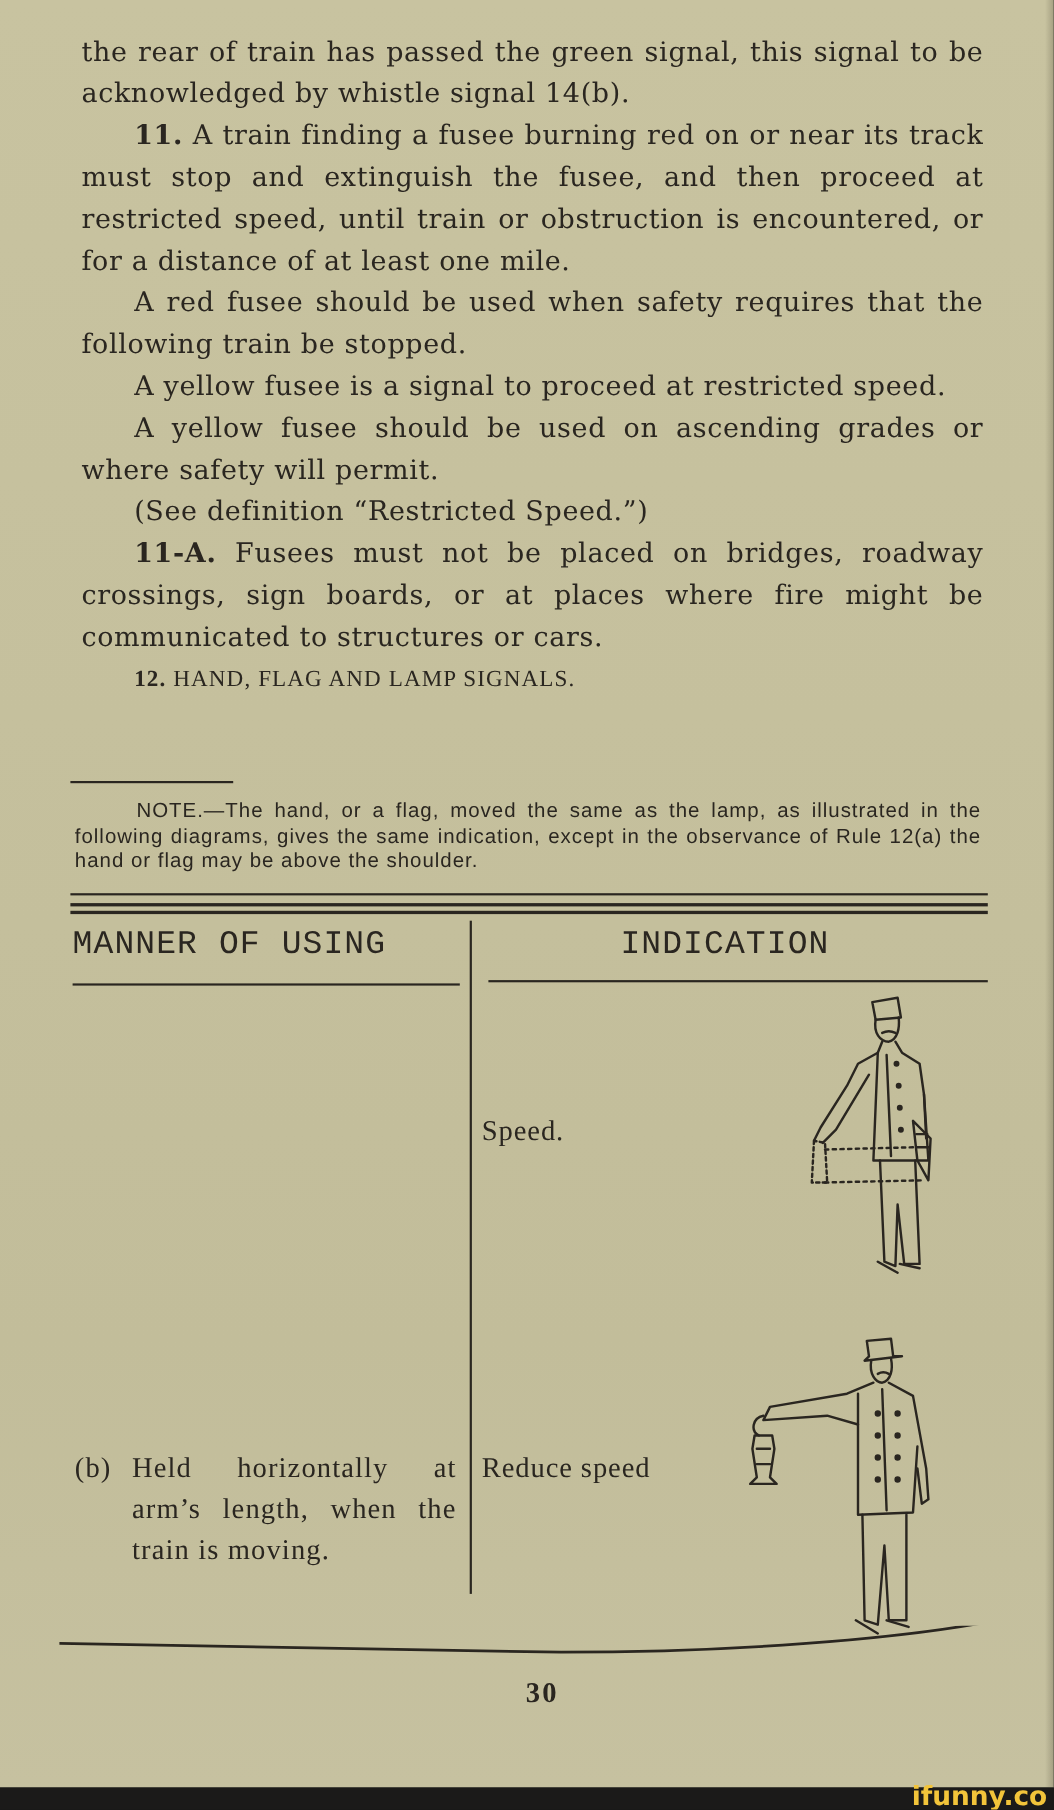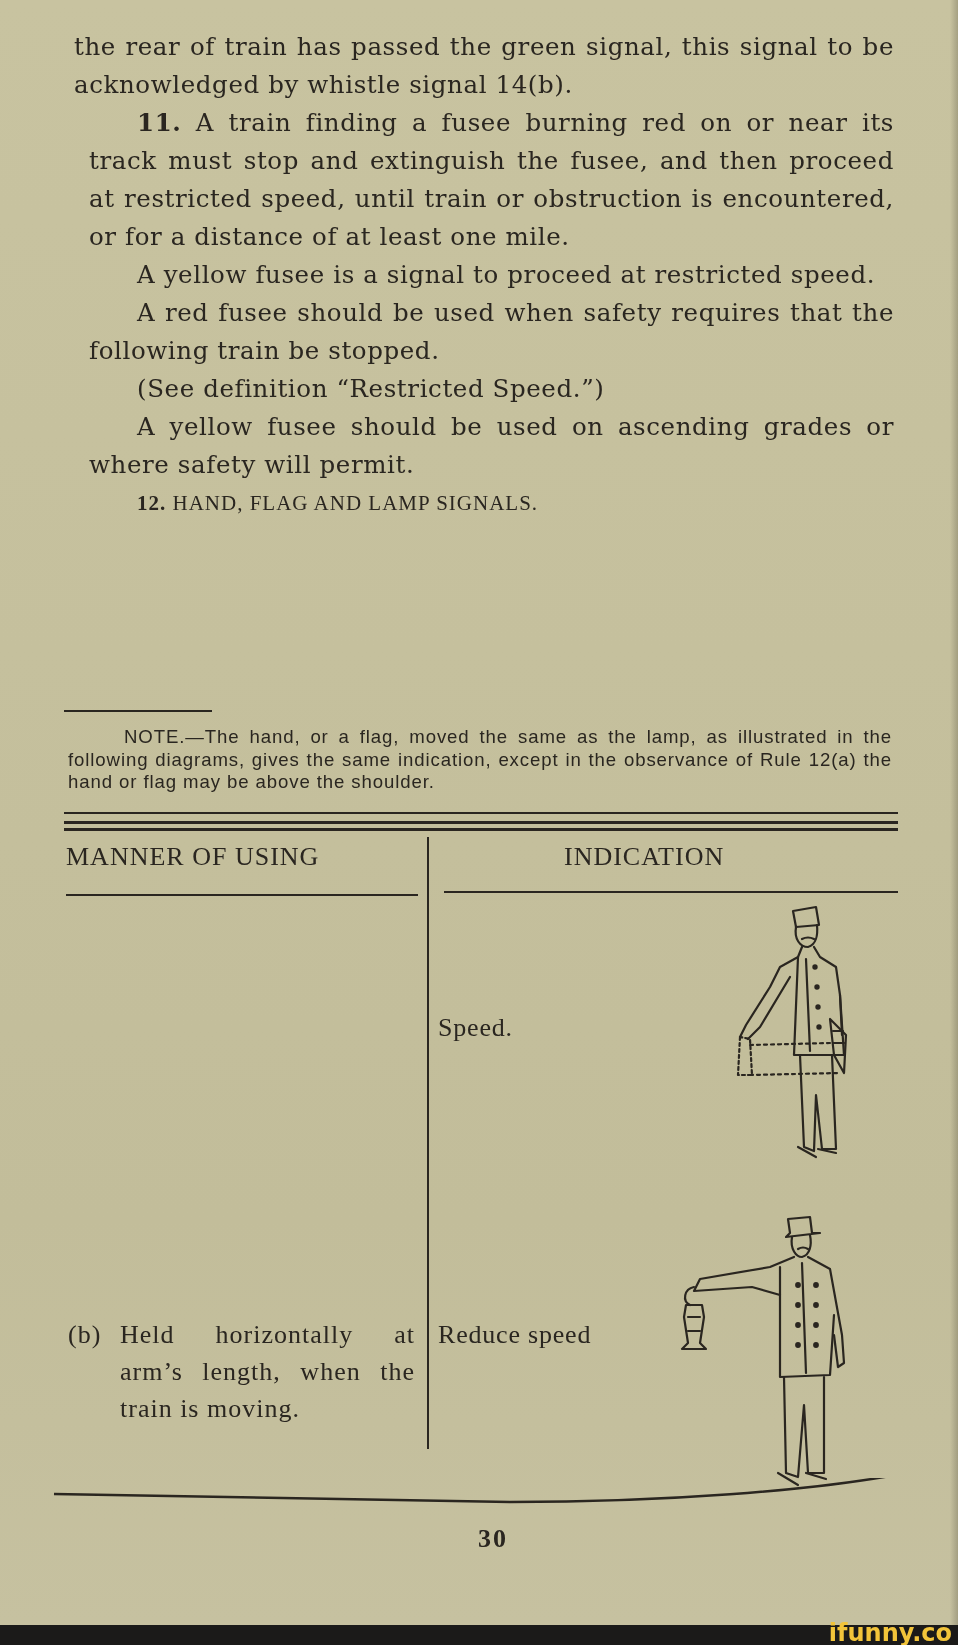--- a/index.html
+++ b/index.html
@@ -15,39 +15,39 @@
   }
   .page::after {
     content: ""; position: absolute; right: 0; top: 0; width: 8px; height: 100%;
     background: linear-gradient(90deg, rgba(0,0,0,0), rgba(60,55,40,0.25));
   }
   .body-text {
     position: absolute; left: 74px; top: 28px; width: 820px;
     font-size: 24.5px; line-height: 38px; letter-spacing: 0.6px;
   }
   .body-text p { margin: 0; text-align: justify; }
-  .body-text p.indent { text-indent: 48px; margin-left: 15px; }
+  .body-text p.indent { text-indent: 48px; }
   .body-text .bold { font-weight: bold; }
   .heading12 { margin-top: 0; font-family: "Liberation Serif", serif; font-size: 21px; letter-spacing: 1px; }
 
   .rule-short { position: absolute; left: 64px; top: 710px; width: 148px; height: 2px; background: #2a2620; }
 
   .note {
     position: absolute; left: 64px; top: 722px; width: 832px;
     font-family: "Liberation Sans", sans-serif;
     font-size: 18.6px; line-height: 22.5px; letter-spacing: 0.9px; text-align: justify;
   }
   .note p { margin: 4px; text-indent: 56px; }
   .note-underline { position: absolute; left: 64px; top: 812px; width: 834px; height: 1.5px; background: #2a2620; }
   .double-rule-1 { position: absolute; left: 64px; top: 821px; width: 834px; height: 2.5px; background: #2a2620; }
   .double-rule-2 { position: absolute; left: 64px; top: 828px; width: 834px; height: 2.5px; background: #2a2620; }
 
   .col-head {
     position: absolute; top: 842px;
-    font-family: Liberation Serif, serif; font-size: 26px; letter-spacing: 1px; text-align: right;
+    font-family: Liberation Mono, monospace; font-size: 30px; letter-spacing: 1px; text-align: right;
   }
   .col-head.left { left: 66px; }
   .col-head.right { left: 552px; margin-left: 12px; }
   .col-divider { position: absolute; left: 427px; top: 837px; width: 2px; height: 612px; background: #2a2620; }
   .head-rule-left { position: absolute; left: 66px; top: 894px; width: 352px; height: 2px; background: #2a2620; }
   .head-rule-right { position: absolute; left: 444px; top: 891px; width: 454px; height: 2px; background: #2a2620; }
 
   .row-label {
     position: absolute; left: 68px;
     font-family: "Liberation Serif", serif; font-size: 26px; line-height: 37px; letter-spacing: 1px;
@@ -81,24 +81,25 @@
   }
 </style>
 </head>
 <body>
 
 <div class="page">
 
   <div class="body-text">
     <p>the rear of train has passed the green signal, this signal to be acknowledged by whistle signal 14(b).</p>
     <p class="indent"><span class="bold">11.</span> <span>A train finding a fusee burning red on or near its track must stop and extinguish the fusee, and then proceed at restricted speed, until train or obstruction is encountered, or for a distance of at least one mile.</span></p>
+    <p class="indent">A red fusee should be used when safety requires that the following train be stopped.</p>
     <p class="indent">A yellow fusee is a signal to proceed at restricted speed.</p>
-    <p class="indent">A red fusee should be used when safety requires that the following train be stopped.</p>
+    <p class="indent">A yellow fusee should be used on ascending grades or where safety will permit.</p>
     <p class="indent">(See definition “Restricted Speed.”)</p>
-    <p class="indent">A yellow fusee should be used on ascending grades or where safety will permit.</p>
+    <p class="indent"><span class="bold">11-A.</span> <span>Fusees must not be placed on bridges, roadway crossings, sign boards, or at places where fire might be communicated to structures or cars.</span></p>
     <p class="indent heading12"><span class="bold">12.</span> <span>HAND, FLAG AND LAMP SIGNALS.</span></p>
   </div>
 
   <div class="rule-short"></div>
 
   <div class="note">
     <p>NOTE.—The hand, or a flag, moved the same as the lamp, as illustrated in the following diagrams, gives the same indication, except in the observance of Rule 12(a) the hand or flag may be above the shoulder.</p>
   </div>
   <div class="note-underline"></div>
   <div class="double-rule-1"></div>

